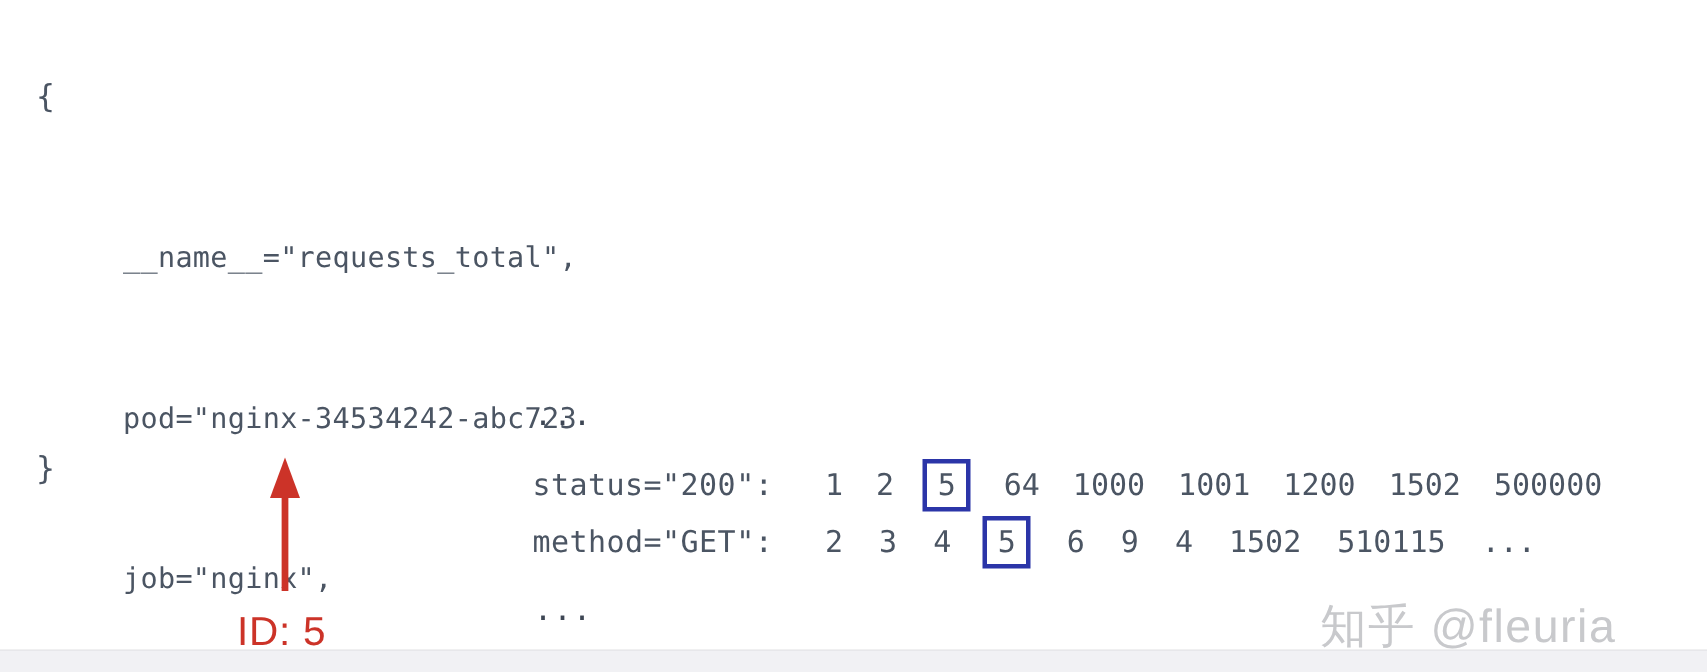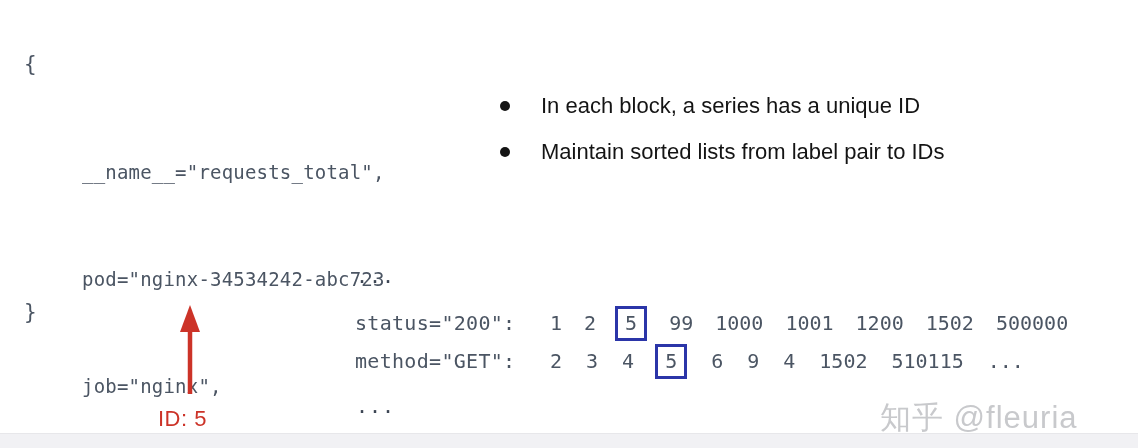--- a/index.html
+++ b/index.html
@@ -21,21 +21,21 @@
     position: absolute; left: 82px; top: 84px;
     font-size: 19px; line-height: 35.6px; color: #4b5563;
     letter-spacing: 0.2px; white-space: pre;
   }
 
   
   .id-arrow { position: absolute; left: 172px; top: 303px; }
   .id-label {
     position: absolute; left: 158px; top: 406px;
     font-family: "Liberation Sans", sans-serif;
-    font-size: 22px; color: #cc3328; letter-spacing: 0.5px;
+    font-size: 27px; color: #cc3328; letter-spacing: 0.5px;
   }
 
   
   .bullets {
     position: absolute; left: 500px; top: 93px;
     list-style: none; margin: 0; padding: 0;
     font-family: "Liberation Sans", sans-serif;
     font-size: 22px; color: #141414;
   }
   .bullets li { display: flex; align-items: flex-start; margin-bottom: 20px; }
@@ -98,41 +98,31 @@
 
   <div class="brace close">}</div>
 
   <svg class="id-arrow" width="36" height="94" viewBox="0 0 36 94">
     <line x1="18" y1="26" x2="18" y2="91" stroke="#cc3328" stroke-width="4.5"></line>
     <polygon points="18,2 8,29 28,29" fill="#cc3328"></polygon>
   </svg>
 
   <div class="id-label">ID: 5</div>
 
-  <ul class="bullets">
-    <li>
-      <span class="bullet-dot"></span>
-      <span>In each block, a series has a unique ID</span>
-    </li>
-    <li>
-      <span class="bullet-dot"></span>
-      <span>Maintain sorted lists from label pair to IDs</span>
-    </li>
-  </ul>
 
   <div class="ellipsis top mono">...</div>
 
   <div class="index-rows">
     <div class="index-row">
       <span class="index-label">status="200":</span>
       <span class="vals gap1">
         <span>1</span>
         <span>2</span>
         <span class="boxed">5</span>
-        <span>99</span>
+        <span>64</span>
         <span>1000</span>
         <span>1001</span>
         <span>1200</span>
         <span>1502</span>
         <span>500000</span>
       </span>
     </div>
     <div class="index-row">
       <span class="index-label">method="GET":</span>
       <span class="vals gap2">

